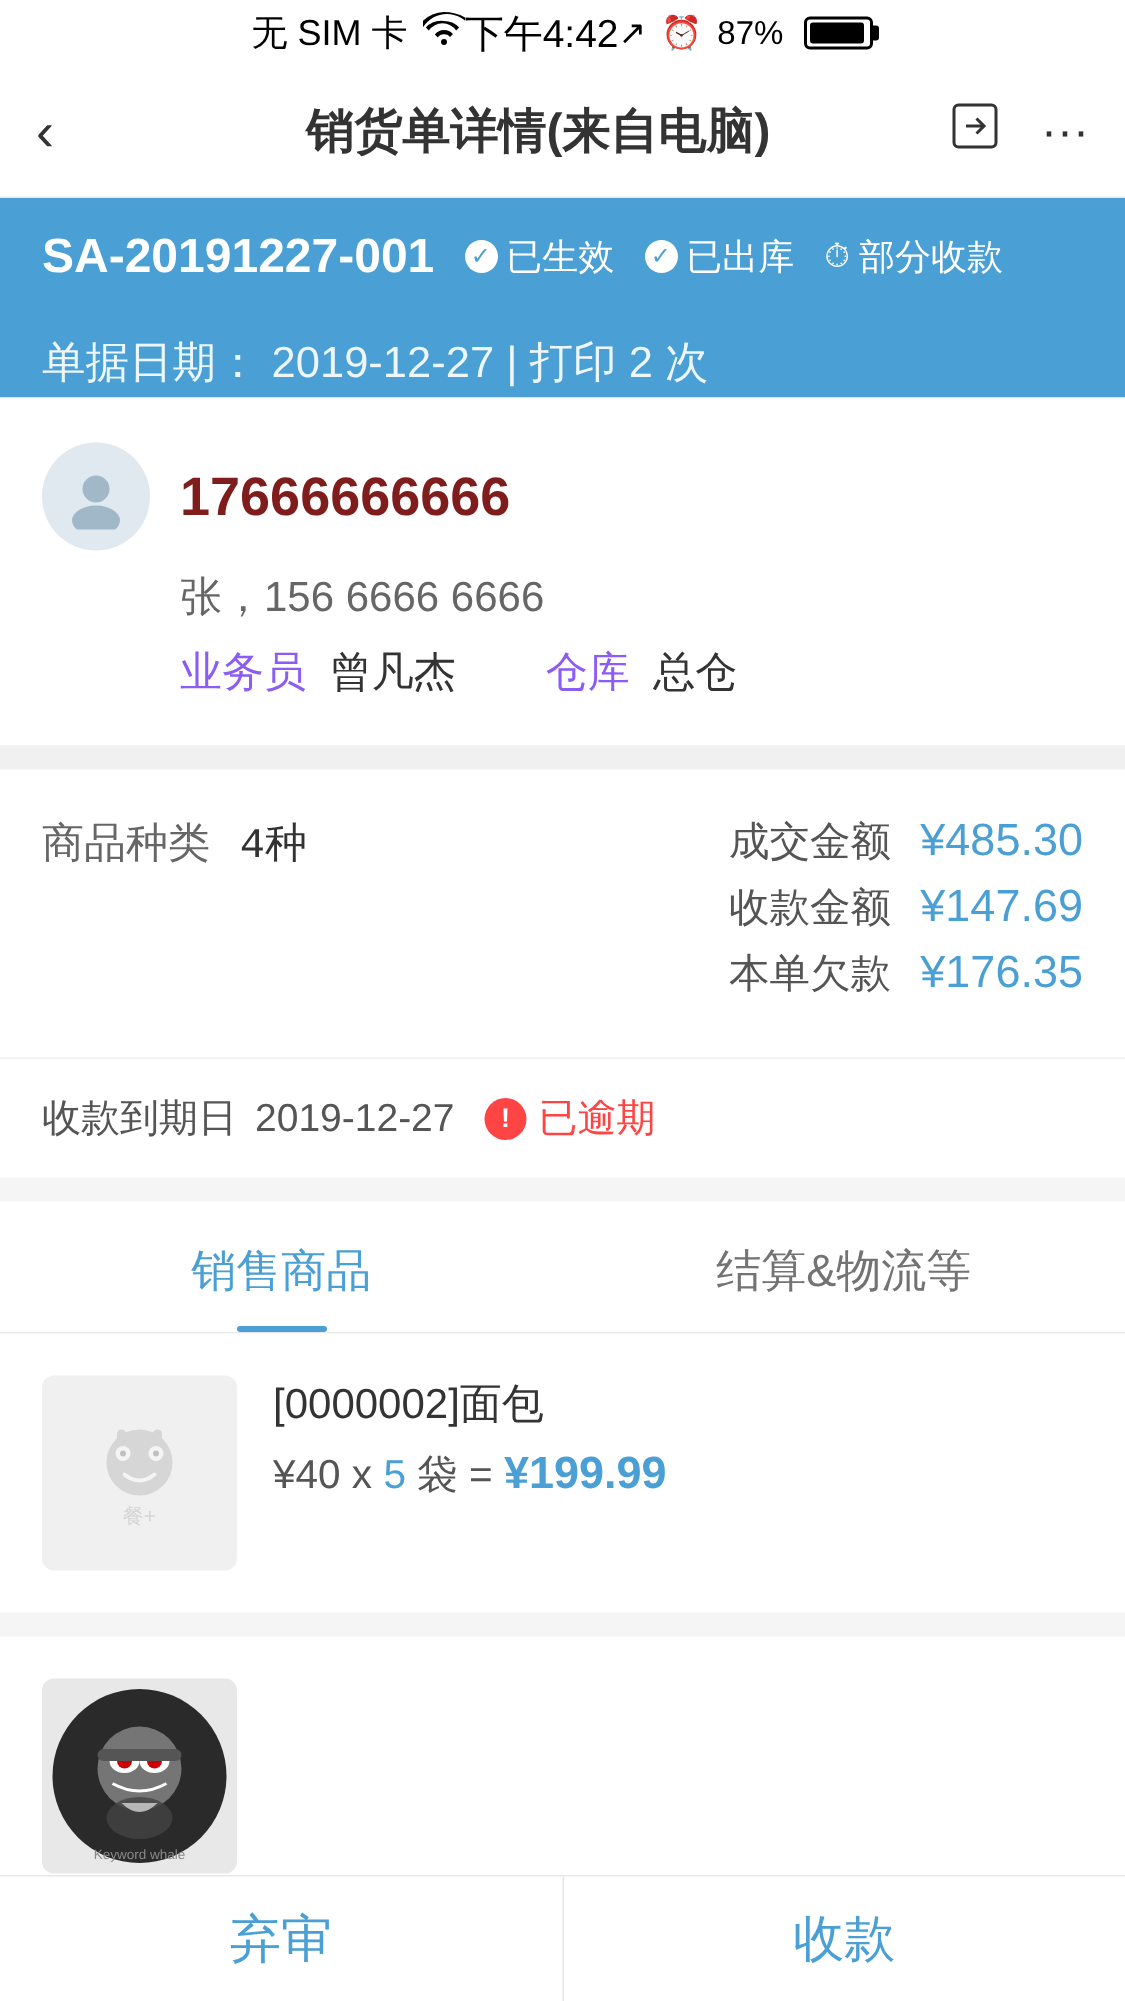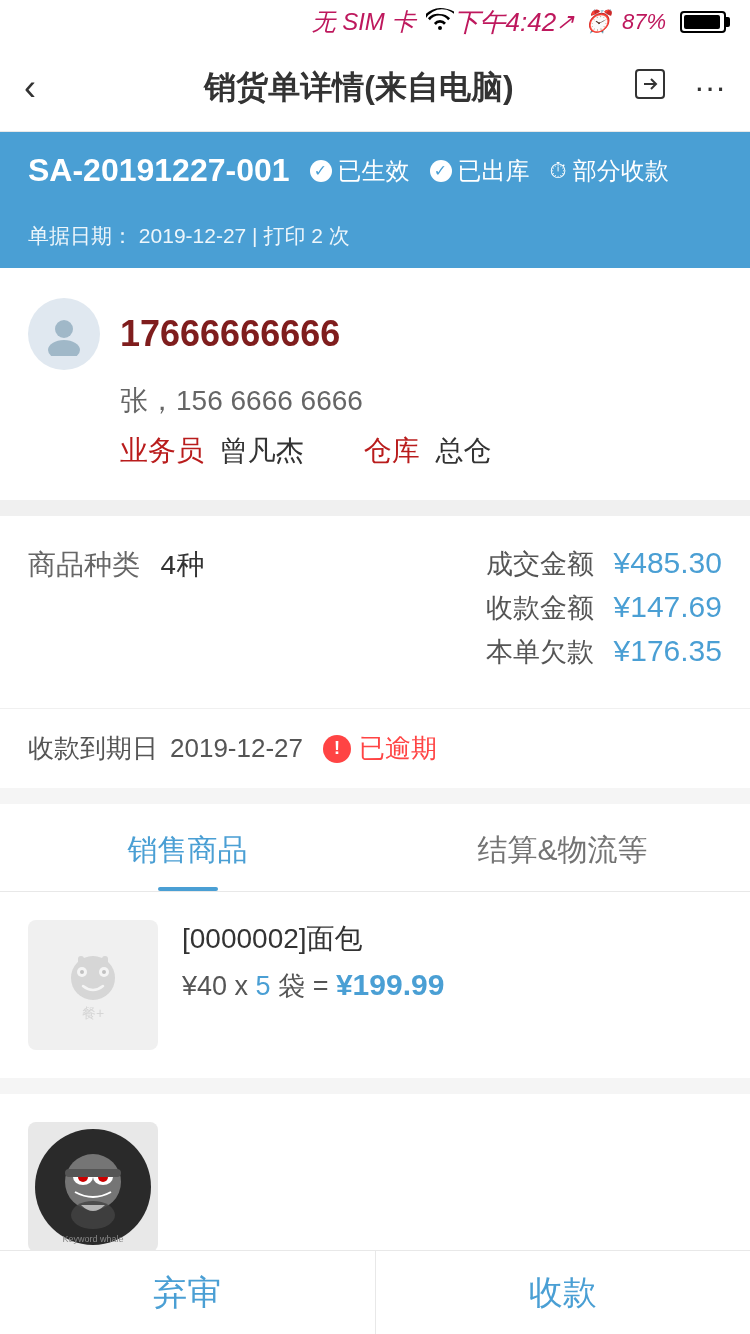--- a/index.html
+++ b/index.html
@@ -9,28 +9,27 @@
       min-height: 1334px;
       font-family: -apple-system, 'PingFang SC', 'Helvetica Neue', sans-serif;
       background: #f5f5f5;
       font-size: 28px;
       color: #333;
     }
 
     
     .status-bar {
       display: flex;
-      justify-content: flex-end;
+      justify-content: center;
       align-items: center;
       background: #fff;
       padding: 0 24px;
       height: 44px;
       font-size: 24px;
-      color: #be185d;
-      font-style: italic;
+      color: #000000;
     }
     .status-left { display: flex; align-items: center; gap: 10px; font-size: 24px; }
     .status-center { font-size: 26px; font-weight: 500; }
     .status-right { display: flex; align-items: center; gap: 10px; font-size: 22px; }
     .battery-icon {
       display: inline-block;
       width: 46px; height: 22px;
       border: 2px solid #000;
       border-radius: 4px;
       position: relative;
@@ -81,21 +80,21 @@
       gap: 28px;
     }
     .nav-icon {
       font-size: 32px;
       color: #333;
     }
 
     
     .header-banner {
       background: #4a9fd4;
-      padding: 20px 28px 18px;
+      padding: 20px 28px 3px;
     }
     .banner-row1 {
       display: flex;
       align-items: center;
       gap: 20px;
       margin-bottom: 10px;
     }
     .order-id {
       font-size: 32px;
       font-weight: bold;
@@ -122,21 +121,21 @@
       display: flex;
       align-items: center;
       gap: 6px;
       font-size: 24px;
       color: #fff;
     }
     .clock-icon {
       font-size: 22px;
     }
     .banner-row2 {
-      font-size: 21px;
+      font-size: 29px;
       color: rgba(255,255,255,0.9);
       margin-top: 33px;
     }
 
     
     .customer-card {
       background: #fff;
       padding: 30px 28px;
       margin-top: 0;
     }
@@ -167,21 +166,21 @@
       margin-bottom: 12px;
       padding-left: 92px;
     }
     .customer-meta {
       display: flex;
       gap: 60px;
       padding-left: 92px;
       font-size: 28px;
       color: #555;
     }
-    .meta-label { color: #b91c1c; }
+    .meta-label { color: #8b5cf6; }
     .meta-value { color: #333; margin-left: 8px; }
 
     
     .divider {
       height: 16px;
       background: #f0f0f0;
     }
 
     
     .summary-card {

